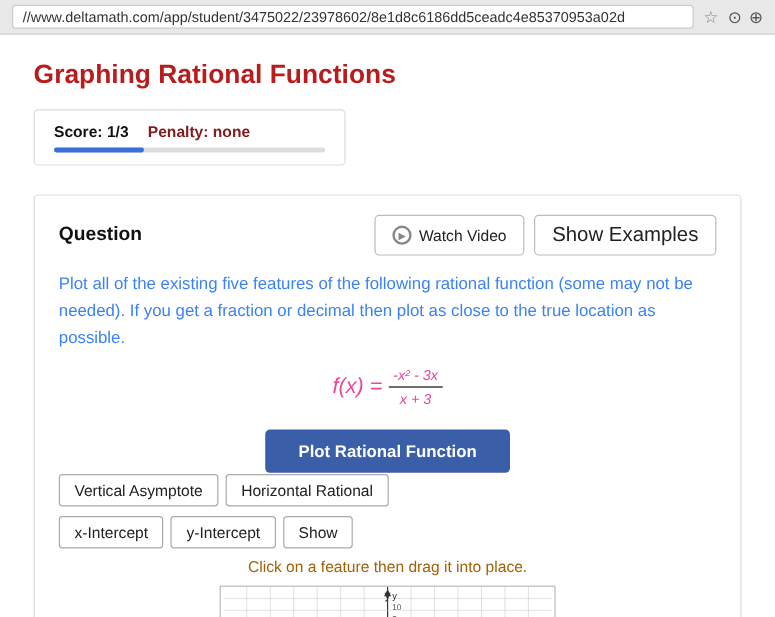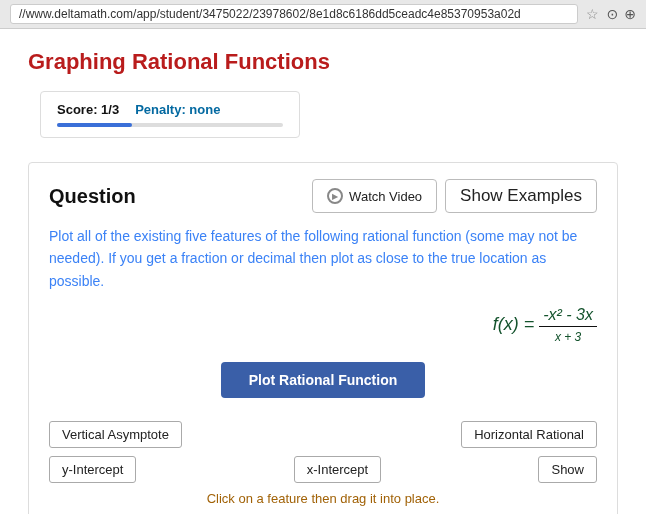--- a/index.html
+++ b/index.html
@@ -42,32 +42,31 @@
       margin-bottom: 16px;
     }
     .score-panel {
       background: #fff;
       border: 1px solid #ddd;
       border-radius: 4px;
       padding: 10px 16px;
       display: inline-block;
       margin-bottom: 18px;
       min-width: 260px;
-      margin-left: 12px;
     }
     .score-row {
       display: flex;
       align-items: center;
       gap: 16px;
       font-size: 13px;
       font-weight: bold;
       margin-bottom: 6px;
     }
     .score-label { color: #111; }
-    .penalty-label { color: #0369a1; }
+    .penalty-label { color: #7f1d1d; }
     .progress-bar {
       width: 100%;
       height: 4px;
       background: #ddd;
       border-radius: 2px;
     }
     .progress-fill {
       height: 4px;
       background: #3a6fd8;
       border-radius: 2px;
@@ -80,21 +79,21 @@
       padding: 16px 20px;
       margin-top: 6px;
     }
     .question-header {
       display: flex;
       align-items: center;
       justify-content: space-between;
       margin-bottom: 12px;
     }
     .question-label {
-      font-size: 20px;
+      font-size: 16px;
       font-weight: bold;
       color: #111;
     }
     .header-buttons {
       display: flex;
       gap: 8px;
     }
     .watch-video-btn {
       display: flex;
       align-items: center;
@@ -127,59 +126,59 @@
       cursor: pointer;
       color: #222;
     }
     .question-text {
       font-size: 14px;
       color: #3b82f6;
       line-height: 1.6;
       margin-bottom: 14px;
     }
     .math-formula {
-      text-align: right;
+      text-align: center;
       font-size: 18px;
       font-style: italic;
       margin: 14px 0 18px 0;
-      color: #14532d;
+      color: #ec4899;
     }
     .math-formula .fraction {
       display: inline-flex;
       flex-direction: column;
       align-items: center;
       vertical-align: middle;
       gap: 1px;
     }
     .math-formula .numerator {
       border-bottom: 1.5px solid #111;
       padding: 0 4px 2px 4px;
-      font-size: 16px;
+      font-size: 12px;
     }
     .math-formula .denominator {
       padding: 2px 4px 0 4px;
       font-size: 12px;
     }
     .plot-btn {
       display: block;
-      margin: 0 auto 23px auto;
+      margin: 0 auto 1px auto;
       background: #3a5fa8;
       color: #fff;
       border: none;
       border-radius: 4px;
       padding: 10px 28px;
       font-size: 14px;
       font-weight: bold;
       cursor: pointer;
       text-align: center;
     }
     .feature-buttons {
       display: flex;
       flex-wrap: wrap;
-      justify-content: space-between;
+      justify-content: flex-start;
       gap: 6px;
       margin-bottom: 8px;
     }
     .feature-btn {
       background: #fff;
       border: 1px solid #aaa;
       border-radius: 3px;
       padding: 5px 12px;
       font-size: 13px;
       cursor: pointer;
@@ -265,22 +264,22 @@
       </span>
     </div>
 
     <button class="plot-btn">Plot Rational Function</button>
 
     <div class="feature-buttons">
       <button class="feature-btn">Vertical Asymptote</button>
       <button class="feature-btn">Horizontal Rational</button>
     </div>
     <div class="feature-buttons">
+      <button class="feature-btn">x-Intercept</button>
       <button class="feature-btn">y-Intercept</button>
-      <button class="feature-btn">x-Intercept</button>
       <button class="feature-btn">Show</button>
     </div>
 
     <p class="drag-instruction">Click on a feature then drag it into place.</p>
 
     <div class="graph-area">
       <span class="graph-axis-label-y">y</span>
       
       <svg class="graph-grid" viewBox="0 0 280 90">
 

